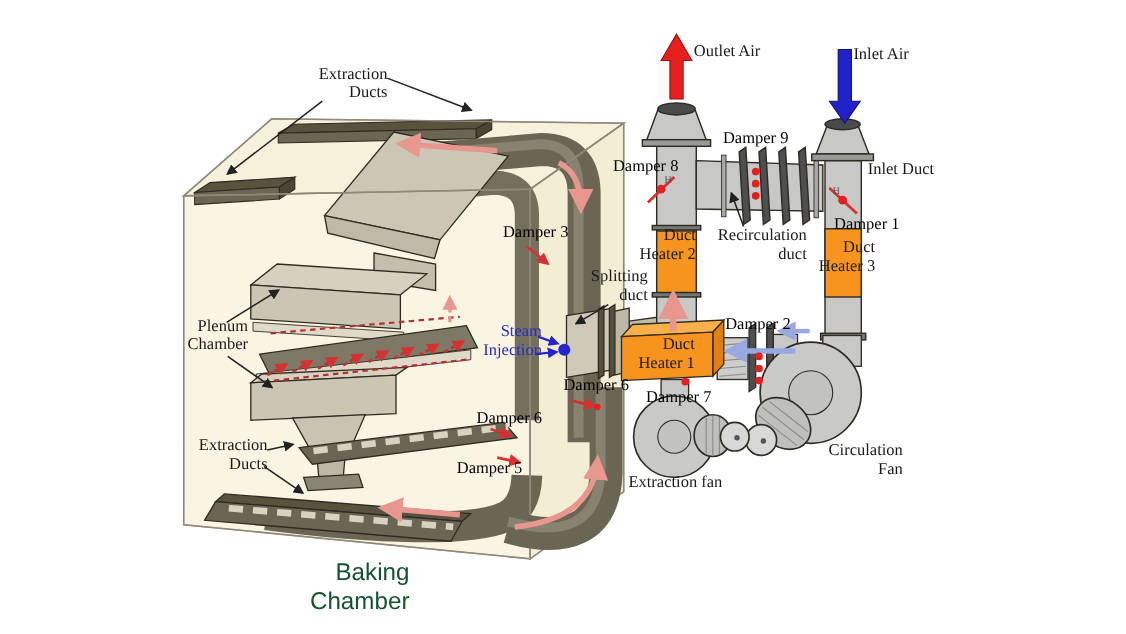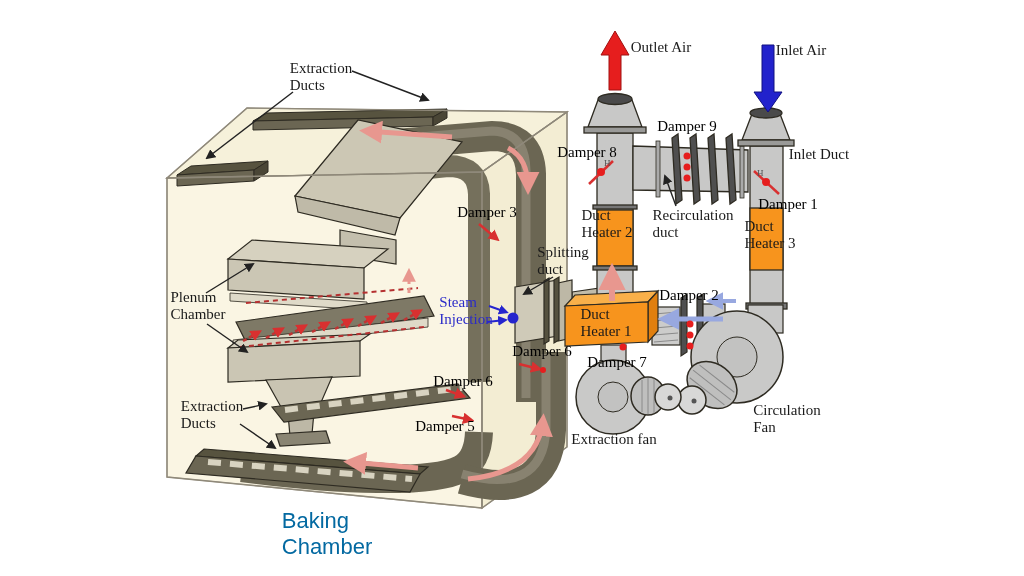--- a/index.html
+++ b/index.html
@@ -1,23 +1,23 @@
 <!DOCTYPE html>
 <html><head>
 <meta charset="utf-8">
 <style>
   html,body{margin:0;padding:0;background:#fff;}
   #stage{position:relative;width:1024px;height:576px;background:#ffffff;overflow:hidden;
          font-family:"Liberation Serif",serif;}
   #stage svg{position:absolute;left:0;top:0;}
   .lbl{position:absolute;transform:translate(-50%,-50%);font:15px/1.1 "Liberation Serif",serif;
-       color:#1a1a1a;text-align:left;white-space:pre-line;pointer-events:none;}
+       color:#1a1a1a;text-align:right;white-space:pre-line;pointer-events:none;}
   .lbl.green{color:#000000;}
   .lbl.blue{color:#2b2bc8;}
-  .lbl.big{font:22px/1.2 "Liberation Sans",sans-serif;color:#0369a1;}
+  .lbl.big{font:22px/1.2 "Liberation Sans",sans-serif;color:#14532d;}
 </style>
 </head>
 <body>
 
 <div id="stage">
 
 <svg width="1024" height="576" viewBox="0 0 1024 576">
   <defs>
     <marker id="mBlack" viewBox="0 0 10 10" refX="8" refY="5" markerWidth="7" markerHeight="7" orient="auto-start-reverse">
       <path d="M0,0 L10,5 L0,10 z" fill="#222"></path>

